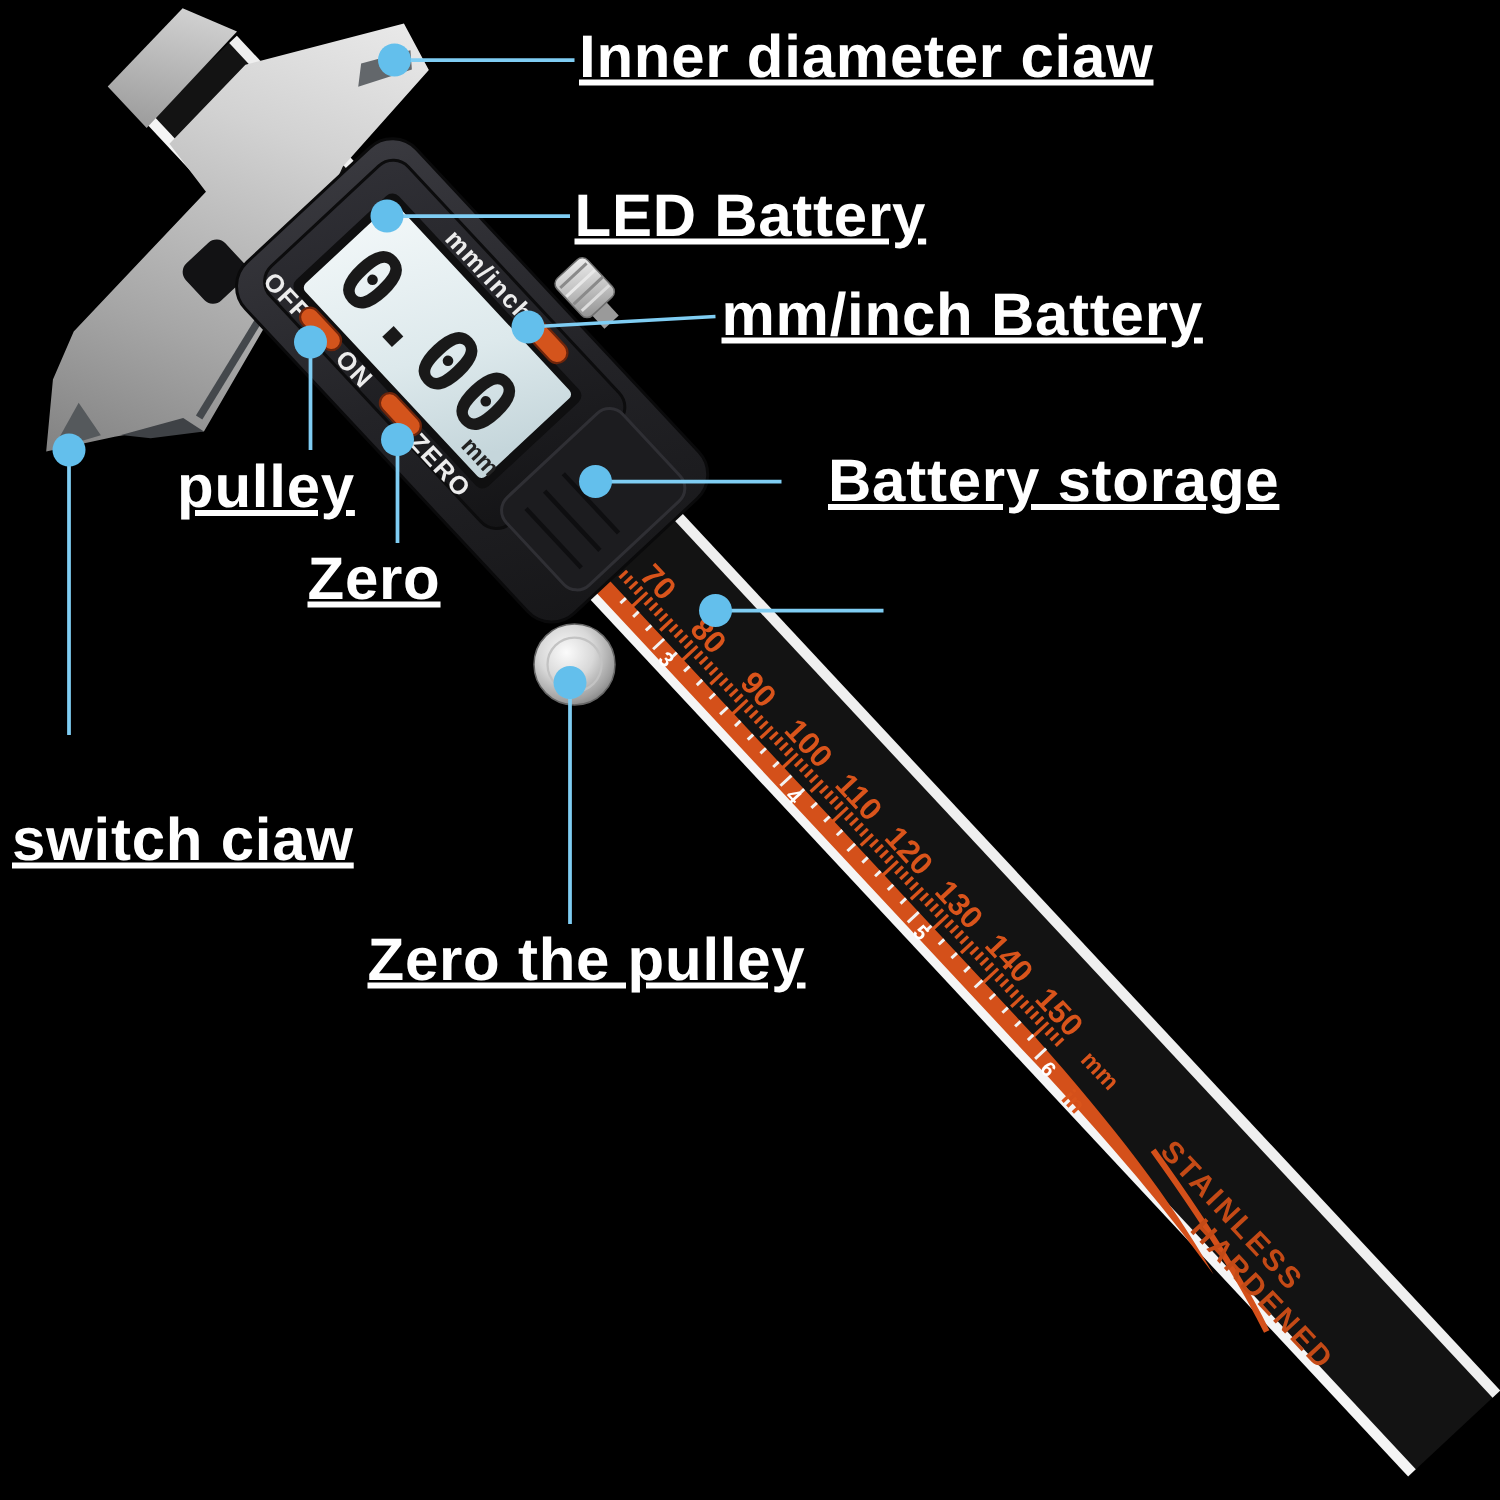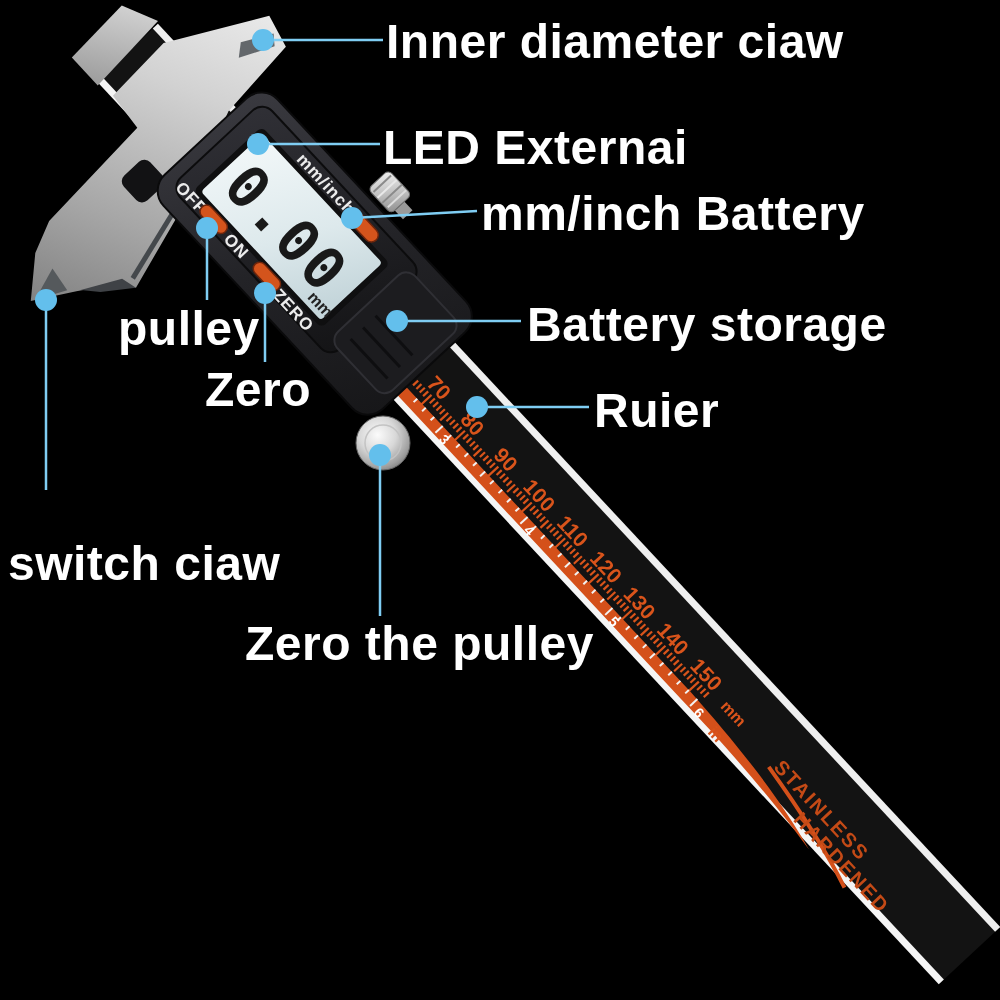--- a/index.html
+++ b/index.html
@@ -1,20 +1,20 @@
 <!DOCTYPE html>
 <html><head>
 <meta charset="utf-8">
 <style>
   html,body{margin:0;padding:0;background:#000;}
   #stage{position:relative;width:1000px;height:1000px;background:#000;overflow:hidden;
          font-family:"Liberation Sans",sans-serif;}
   #scene{position:absolute;left:0;top:0;}
-  .callout-label{position:absolute;font-weight:700;font-size:48px;color:#ffffff;
-                 white-space:nowrap;letter-spacing:.5px;line-height:1.1;}
+  .callout-label{position:absolute;font-weight:700;font-size:40px;color:#ffffff;
+                 white-space:nowrap;letter-spacing:.5px;line-height:1.1;text-decoration:underline;}
   
   #mm-ticks line{stroke:#d9541b;stroke-width:2.2px;}
   #inch-ticks line{stroke:#f2f2f2;stroke-width:2px;}
   #mm-numbers text{fill:#d9541b;font:700 21px "Liberation Sans",sans-serif;text-anchor:middle;}
   #inch-numbers text{fill:#ffffff;font:700 14px "Liberation Sans",sans-serif;text-anchor:middle;}
   .callout-line{stroke:#7fcdf3;stroke-width:2.5px;}
   .callout-dot{fill:#63bfec;}
   .lcd-digits{font:700 58px "DejaVu Sans Mono",monospace;fill:#191919;letter-spacing:2px;}
   .lcd-unit{font:700 16px "Liberation Sans",sans-serif;fill:#222;}
   .body-label{font:700 17px "Liberation Sans",sans-serif;fill:#ececec;letter-spacing:1px;}
@@ -304,22 +304,21 @@
 
     <line class="callout-line" x1="46" y1="300" x2="46" y2="490"></line>
     <circle class="callout-dot" cx="46" cy="300" r="11"></circle>
 
     <line class="callout-line" x1="380" y1="455" x2="380" y2="616"></line>
     <circle class="callout-dot" cx="380" cy="455" r="11"></circle>
   </g>
 </svg>
 
 <div class="callout-label" style="left:386px;top:16px">Inner diameter ciaw</div>
-<div class="callout-label" style="left:383px;top:122px">LED Externai</div>
+<div class="callout-label" style="left:383px;top:122px">LED Battery</div>
 <div class="callout-label" style="left:481px;top:188px">mm/inch Battery</div>
 <div class="callout-label" style="left:118px;top:303px">pulley</div>
 <div class="callout-label" style="left:205px;top:364px">Zero</div>
-<div class="callout-label" style="left:527px;top:299px">Battery storage</div>
-<div class="callout-label" style="left:594px;top:385px">Ruier</div>
+<div class="callout-label" style="left:552px;top:299px">Battery storage</div>
 <div class="callout-label" style="left:8px;top:538px">switch ciaw</div>
 <div class="callout-label" style="left:245px;top:618px">Zero the pulley</div>
 
 </div>
 
 </body></html>

